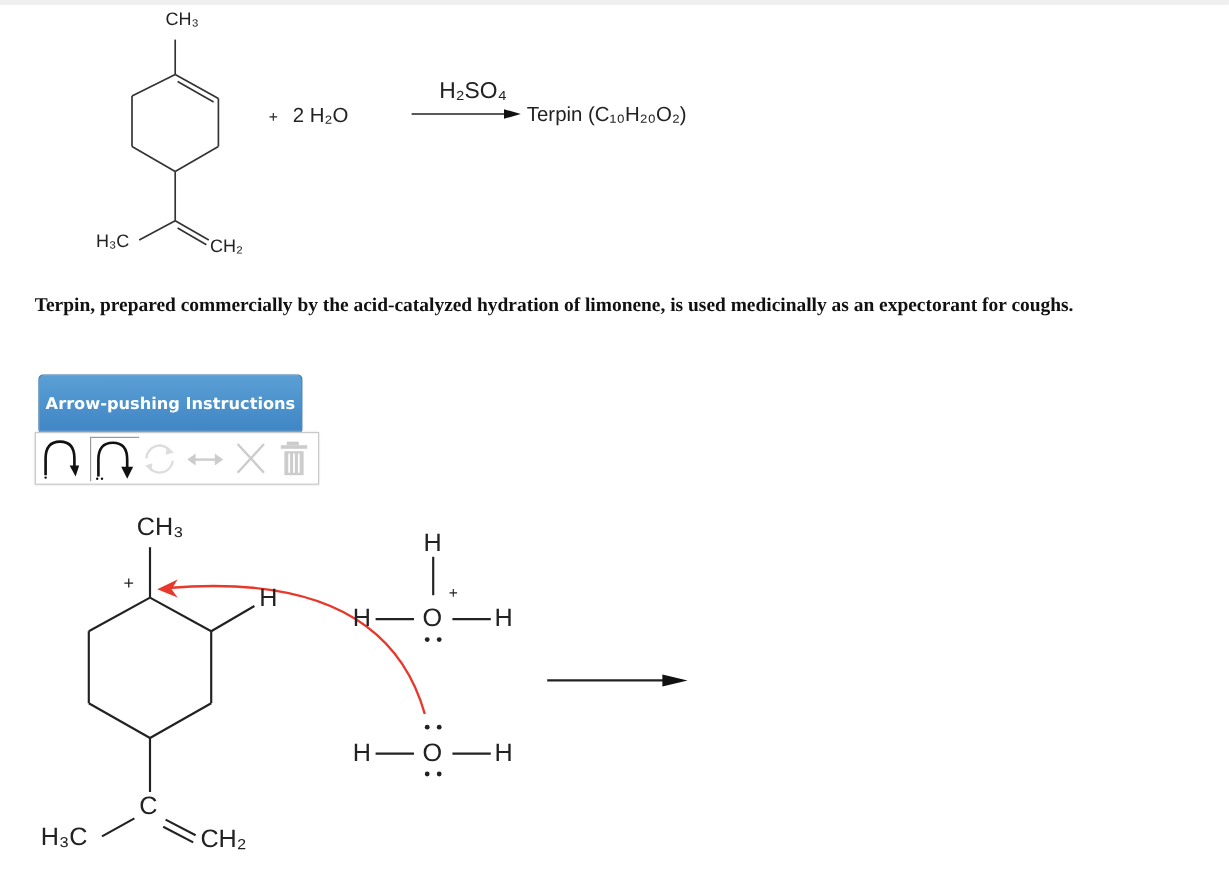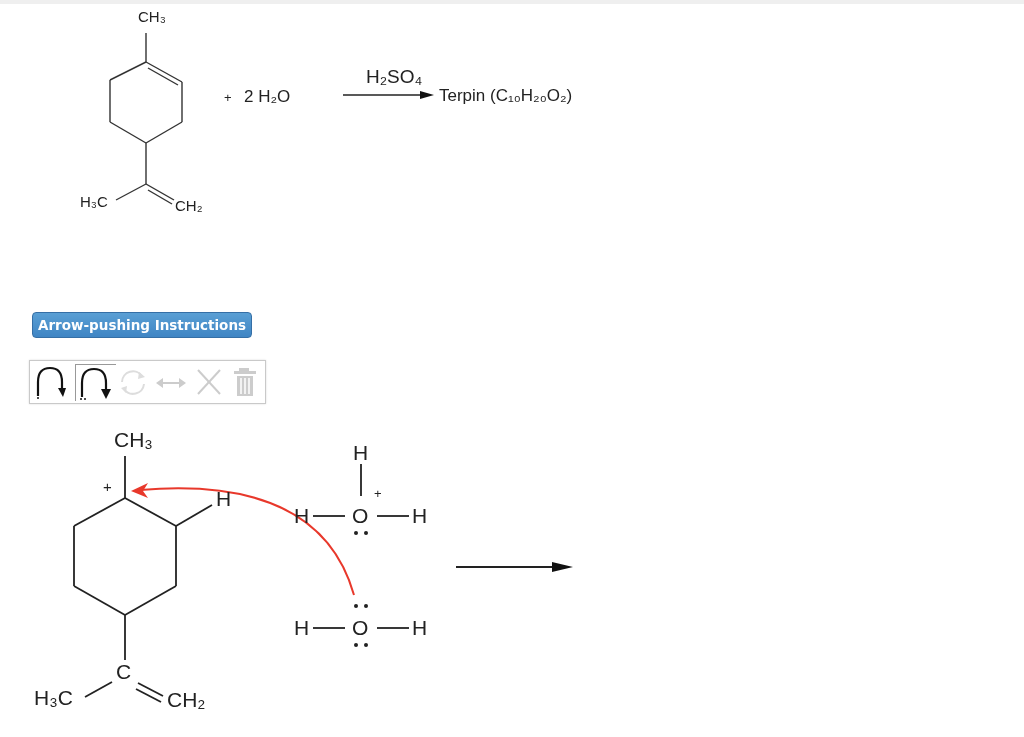--- a/index.html
+++ b/index.html
@@ -1,21 +1,21 @@
 <!DOCTYPE html>
 <html><head>
 <meta charset="utf-8">
 <style>
   html, body { margin:0; padding:0; }
   body { width:1024px; height:737px; background:#fff; position:relative; overflow:hidden; font-family:"Liberation Sans", sans-serif; color:#222; }
   .topbar { position:absolute; left:0; top:0; width:1024px; height:4px; background:#efefef; }
   .abs { position:absolute; }
   .chem { font-family:Liberation Sans, sans-serif; color:#222; white-space:nowrap; }
   .question { position:absolute; left:29px; top:244px; width:990px; font-family:"Liberation Serif", serif; font-weight:bold; font-size:16.2px; line-height:21px; color:#111; }
-  .instr-btn { position:absolute; left:32px; top:312px; height:24px; padding:0 5px; border-radius:4px; background:linear-gradient(#5a9fd4,#3f85c4); border:1px solid #356fa6; color:#fff; font-family:"DejaVu Sans", sans-serif; font-weight:bold; font-size:13.5px; line-height:24px; cursor:pointer; }
+  .instr-btn { position:absolute; left:32px; top:312px; height:24px; padding:12px 5px; border-radius:4px; background:linear-gradient(#5a9fd4,#3f85c4); border:1px solid #356fa6; color:#fff; font-family:"DejaVu Sans", sans-serif; font-weight:bold; font-size:13.5px; line-height:24px; cursor:pointer; }
   .toolbar { position:absolute; left:29px; top:360px; width:235px; height:42px; border:1px solid #c9c9c9; background:#fff; box-shadow:0 0 2px #ddd; }
   .tool { position:absolute; top:3px; height:36px; cursor:pointer; }
   .tool.selected { border:1px solid #999; border-right:none; border-bottom:none; }
   svg { overflow:visible; }
 </style>
 </head>
 <body>
 
 <div class="topbar"></div>
 
@@ -43,20 +43,21 @@
   <div class="abs chem" style="left:244px;top:87px;font-size:17px">2 H₂O</div>
   <div class="abs chem" style="left:366px;top:66px;font-size:19px">H₂SO₄</div>
   <svg class="abs" style="left:340px;top:90px" width="100" height="12">
     <line x1="3" y1="5" x2="85" y2="5" stroke="#222" stroke-width="1.3"></line>
     <polygon points="80,1 94,5 80,9" fill="#111"></polygon>
   </svg>
   <div class="abs chem" style="left:439px;top:86px;font-size:17px">Terpin (C₁₀H₂₀O₂)</div>
 </div>
 
 <div class="question">
+  <div>Terpin, prepared commercially by the acid-catalyzed hydration of limonene, is used medicinally as an expectorant for coughs.</div>
 </div>
 
 <div class="instr-btn">Arrow-pushing Instructions</div>
 
 <div class="toolbar">
   <div class="tool" style="left:2px;width:40px">
     <svg width="40" height="36">
       <path d="M6,32 L6,18 Q6,4 18,4 Q30,4 30,18 L30,26" stroke="#111" stroke-width="2.2" fill="none"></path>
       <polygon points="26,24 34,24 31,33" fill="#111"></polygon>
       <circle cx="6" cy="34" r="1" fill="#111"></circle>

